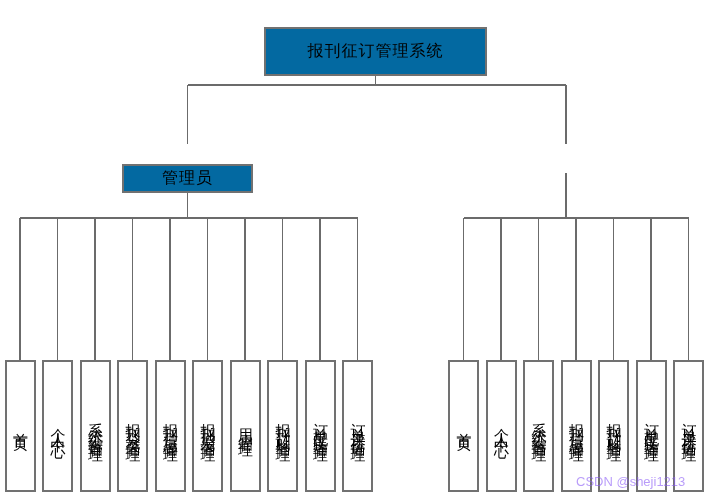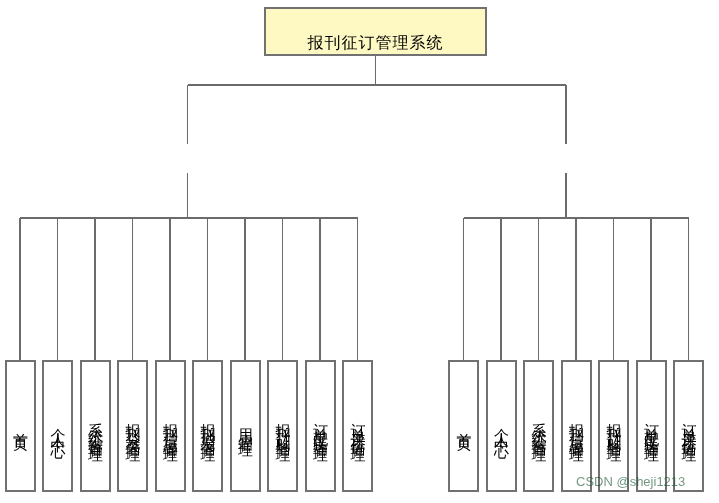--- a/index.html
+++ b/index.html
@@ -20,26 +20,27 @@
     position: absolute;
     left: 0;
     top: 0;
     width: 719px;
     height: 503px;
     z-index: 1;
   }
   .node {
     position: absolute;
     box-sizing: border-box;
-    background: #fef9c3;
+    background: #0369a1;
     border: 2px solid #717171;
     display: flex;
-    align-items: flex-end;
+    align-items: center;
     justify-content: center;
     z-index: 2;
+    margin-top: 20px;
   }
   .node-h .label {
     font-size: 16px;
     letter-spacing: 1px;
     white-space: nowrap;
   }
   .node-root {
     left: 264px; top: 7px; width: 223px; height: 49px;
   }
   .node-admin {
@@ -68,21 +69,21 @@
     line-height: 1;
     letter-spacing: 5px;
   }
   #watermark {
     position: absolute;
     left: 576px;
     top: 474px;
     z-index: 5;
     font-family: "Liberation Sans", sans-serif;
     font-size: 13px;
-    color: #14532d;
+    color: #8b5cf6;
     opacity: 0.6;
     white-space: nowrap;
     pointer-events: none;
   }
 </style>
 </head>
 <body>
 
 <div id="stage">
 
@@ -111,20 +112,23 @@
       <line x1="576" y1="218" x2="576" y2="360" stroke="#6b6b6b" stroke-width="1.6"></line>
       <line x1="613.5" y1="218" x2="613.5" y2="360" stroke="#6b6b6b" stroke-width="1.6"></line>
       <line x1="651" y1="218" x2="651" y2="360" stroke="#6b6b6b" stroke-width="1.6"></line>
       <line x1="688.5" y1="218" x2="688.5" y2="360" stroke="#6b6b6b" stroke-width="1.6"></line>
     </svg>
 
   <div class="node node-h node-root">
     <span class="label">报刊征订管理系统</span>
   </div>
 
+  <div class="node node-h node-admin">
+    <span class="label">管理员</span>
+  </div>
 
 
   <div id="watermark">CSDN @sheji1213</div>
 
 <div class="leaf" style="left: 4.5px;">
       <span class="vtext">首页</span>
     </div>
     <div class="leaf" style="left: 42px;">
       <span class="vtext">个人中心</span>
     </div>

